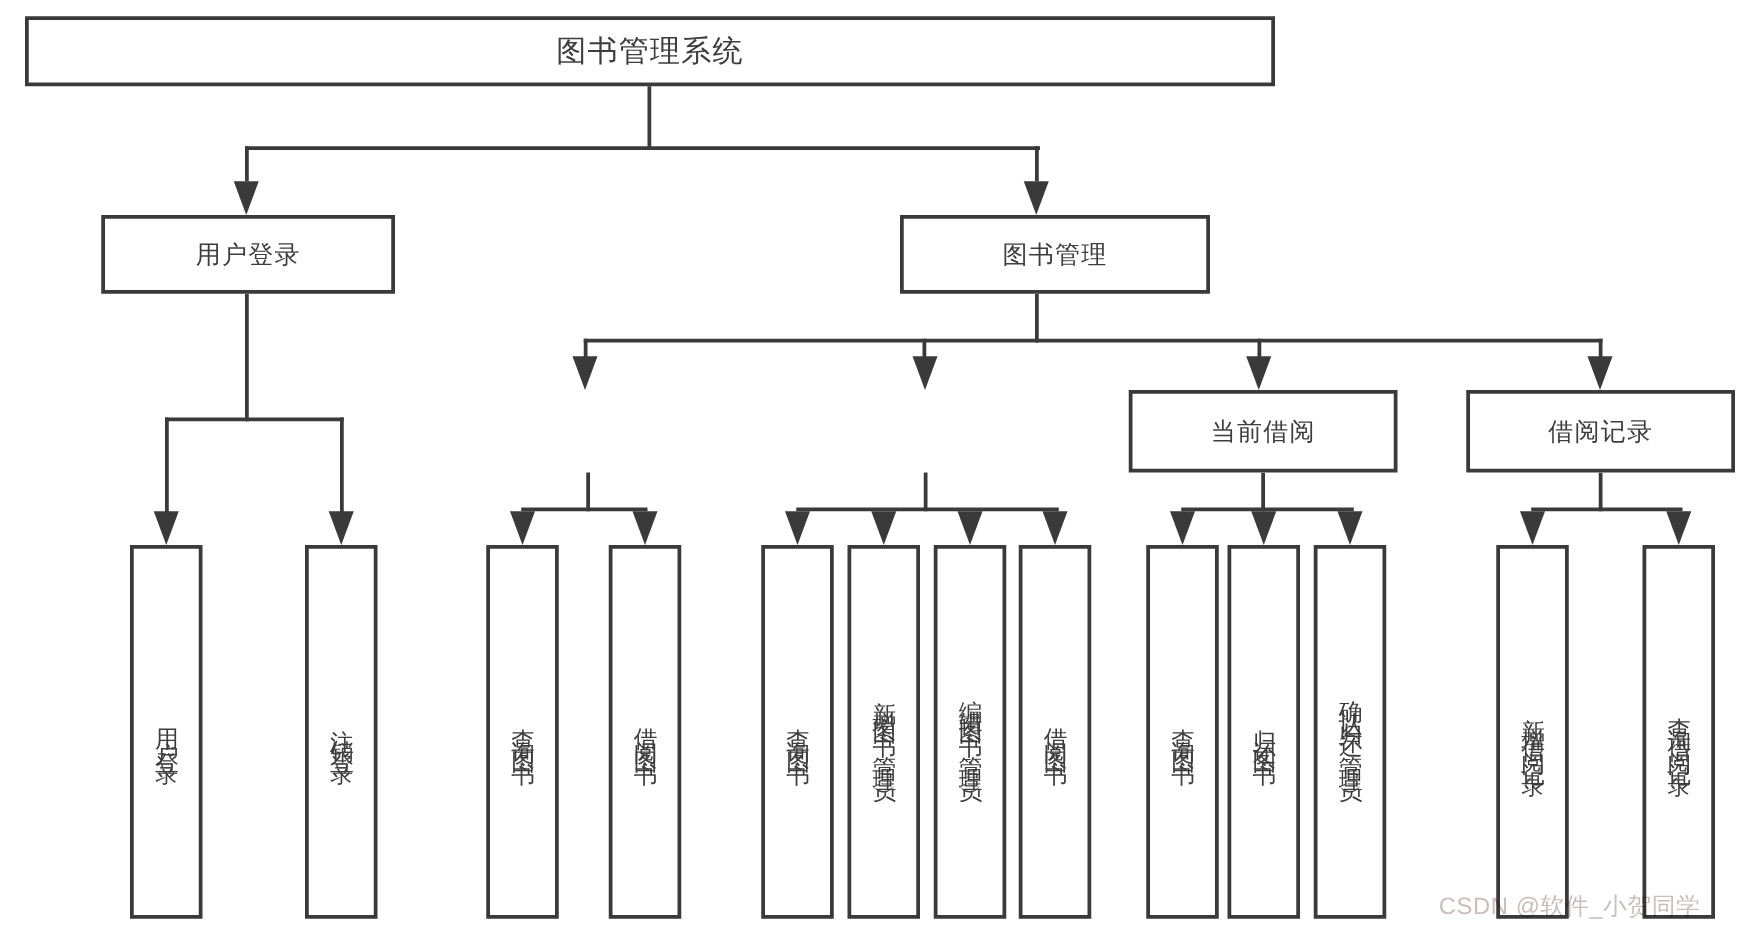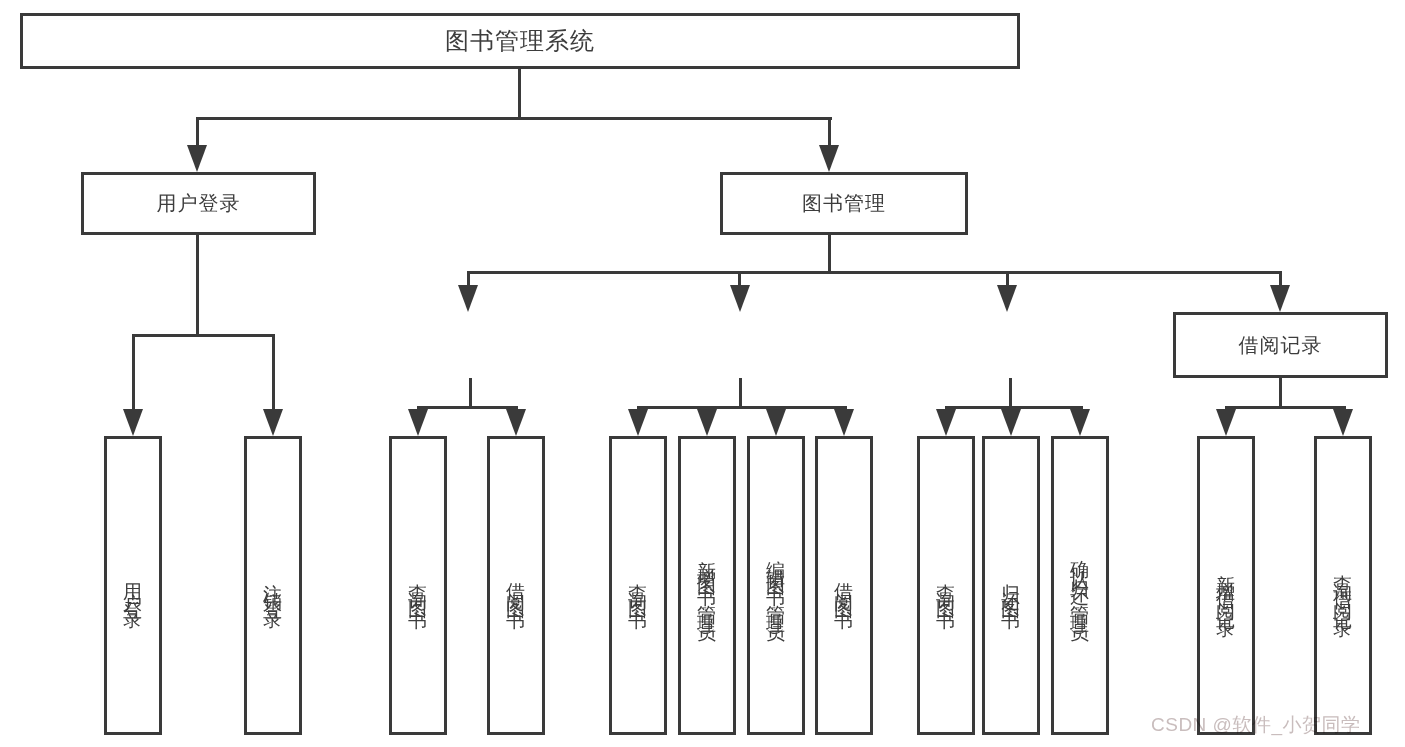--- a/index.html
+++ b/index.html
@@ -88,20 +88,21 @@
   <div class="line" style="left:467px;top:271px;width:815px;height:3px;"></div>
   <div class="line" style="left:467px;top:271px;width:3px;height:17px;"></div>
   <div class="line" style="left:738px;top:271px;width:3px;height:17px;"></div>
   <div class="line" style="left:1006px;top:271px;width:3px;height:17px;"></div>
   <div class="line" style="left:1279px;top:271px;width:3px;height:17px;"></div>
   <div class="arrow" style="left:458px;top:285px;"></div>
   <div class="arrow" style="left:730px;top:285px;"></div>
   <div class="arrow" style="left:997px;top:285px;"></div>
   <div class="arrow" style="left:1270px;top:285px;"></div>
 
+  <div class="box" style="left:903px;top:312px;width:215px;height:66px;">当前借阅</div>
   <div class="box" style="left:1173px;top:312px;width:215px;height:66px;">借阅记录</div>
 
   <div class="line" style="left:469px;top:378px;width:3px;height:31px;"></div>
   <div class="line" style="left:417px;top:406px;width:101px;height:3px;"></div>
   <div class="arrow" style="left:408px;top:409px;"></div>
   <div class="arrow" style="left:506px;top:409px;"></div>
 
   <div class="line" style="left:739px;top:378px;width:3px;height:31px;"></div>
   <div class="line" style="left:637px;top:406px;width:210px;height:3px;"></div>
   <div class="arrow" style="left:628px;top:409px;"></div>

